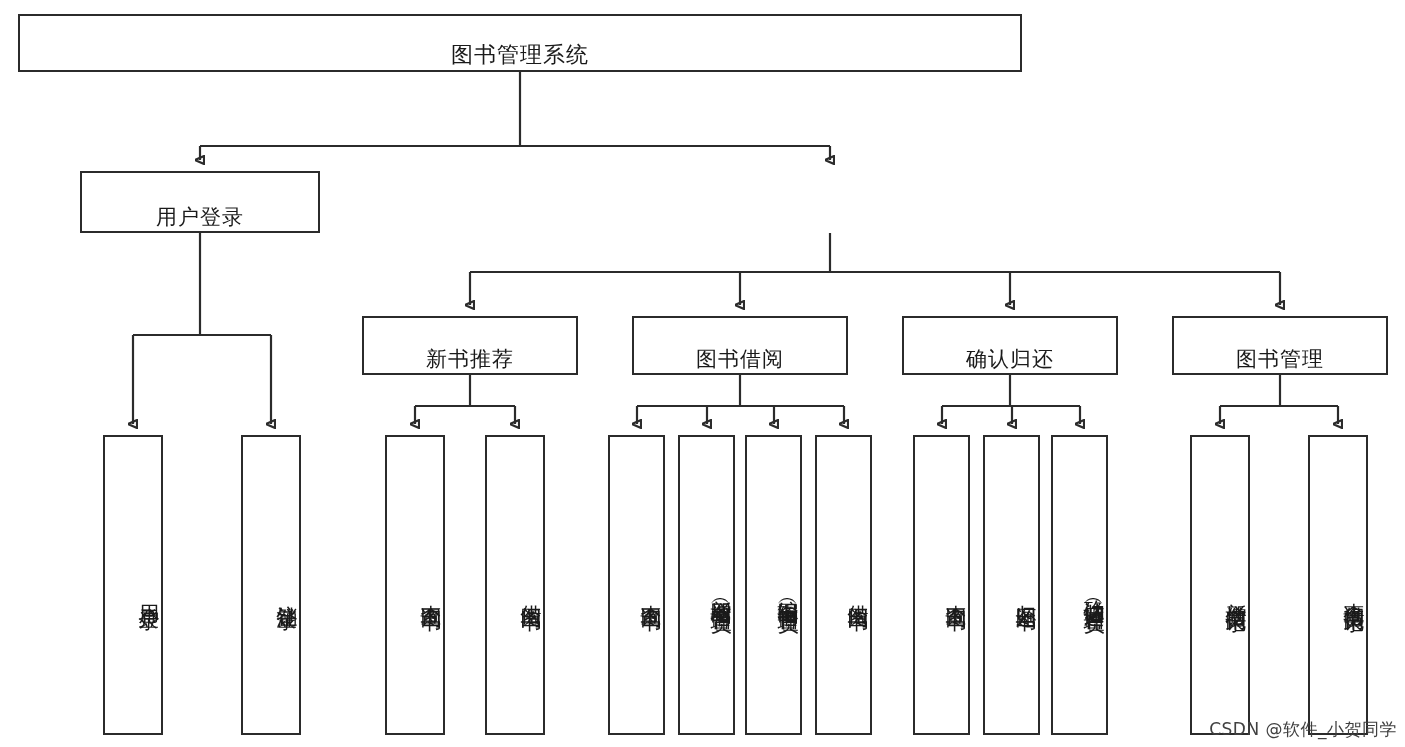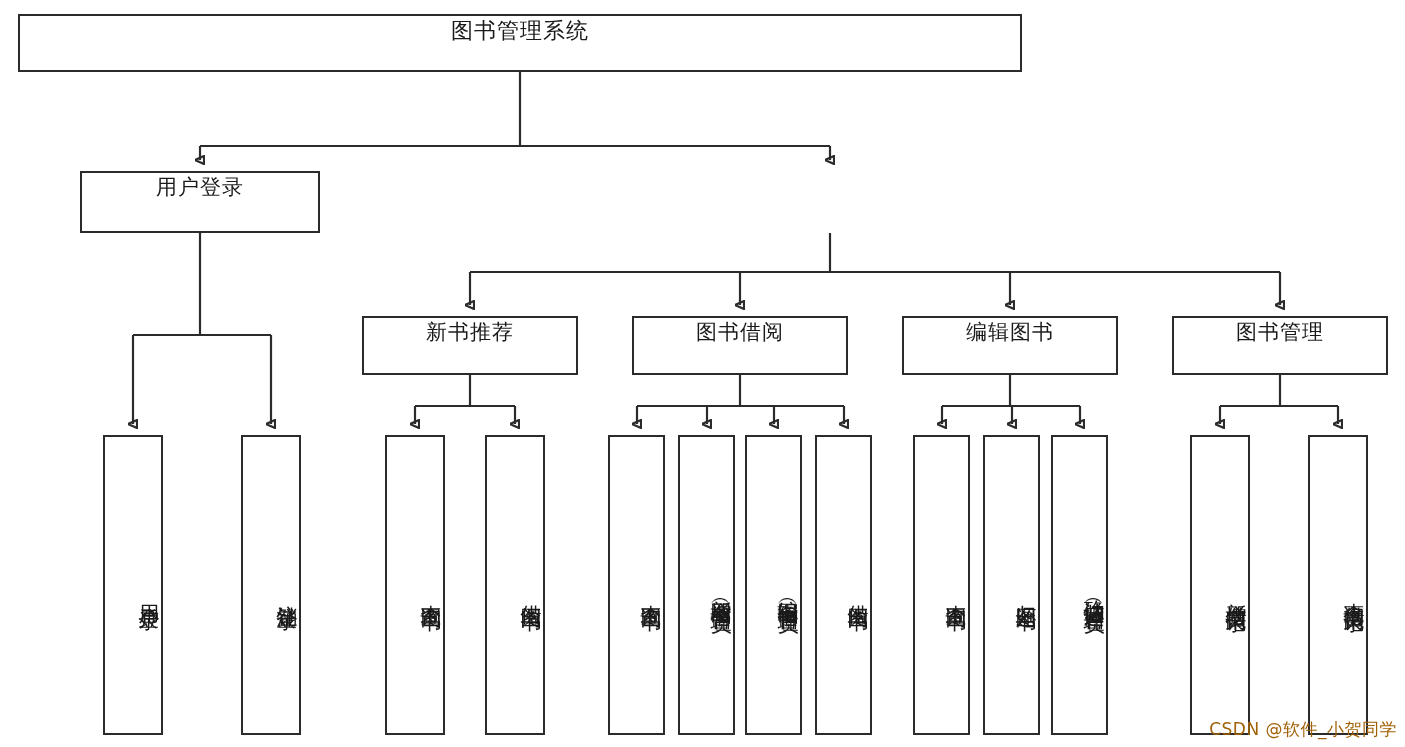--- a/index.html
+++ b/index.html
@@ -16,21 +16,21 @@
     height: 747px;
     background: #ffffff;
     overflow: hidden;
   }
   .node {
     position: absolute;
     box-sizing: border-box;
     border: 2px solid #2b2b2b;
     background: #ffffff;
     display: flex;
-    align-items: flex-start;
+    align-items: flex-end;
     justify-content: center;
     color: #1a1a1a;
   }
   .node.horiz {
     font-size: 21px;
     letter-spacing: 1px;
   }
   .node.vert {
     writing-mode: vertical-rl;
     text-orientation: upright;
@@ -56,21 +56,21 @@
   svg.links path, svg.links line {
     stroke: #2b2b2b;
     stroke-width: 2.2;
     fill: none;
   }
   .watermark {
     position: absolute;
     right: 8px;
     bottom: 6px;
     font-size: 17px;
-    color: #a16207;
+    color: #404040;
     letter-spacing: 0.5px;
     white-space: nowrap;
   }
 </style>
 </head>
 <body>
 
 <div id="canvas">
 
   <svg class="links" viewBox="0 0 1405 747">
@@ -129,21 +129,21 @@
     <span>用户登录</span>
   </div>
 
   <div class="node horiz" style="left:362px; top:316px; width:216px; height:59px;">
     <span>新书推荐</span>
   </div>
   <div class="node horiz" style="left:632px; top:316px; width:216px; height:59px;">
     <span>图书借阅</span>
   </div>
   <div class="node horiz" style="left:902px; top:316px; width:216px; height:59px;">
-    <span>编辑图书</span>
+    <span>确认归还</span>
   </div>
   <div class="node horiz" style="left:1172px; top:316px; width:216px; height:59px;">
     <span>图书管理</span>
   </div>
 
   <div class="node vert" style="left:103px; top:435px; width:60px; height:300px;">
     <span>用户登录</span>
   </div>
   <div class="node vert" style="left:241px; top:435px; width:60px; height:300px;">
     <span>注销登录</span>

